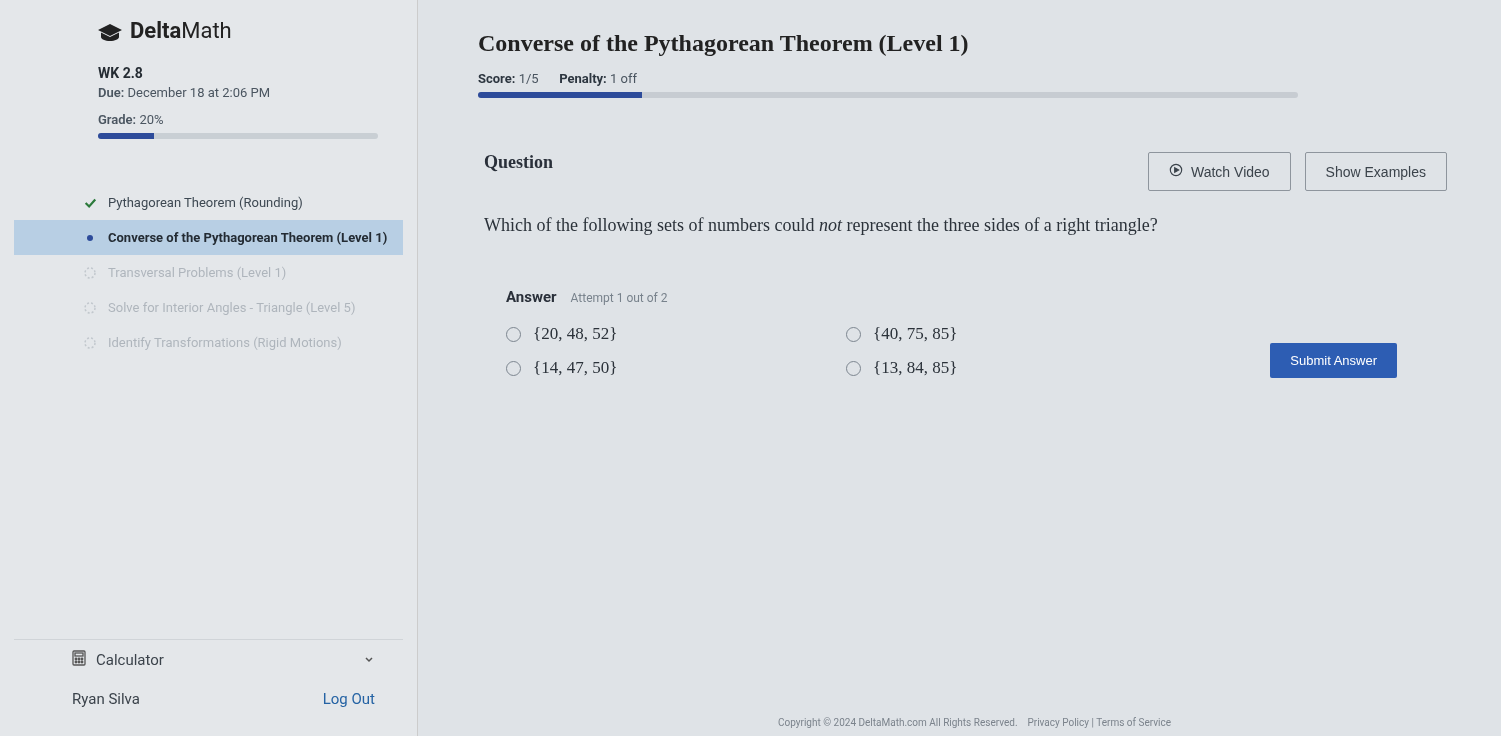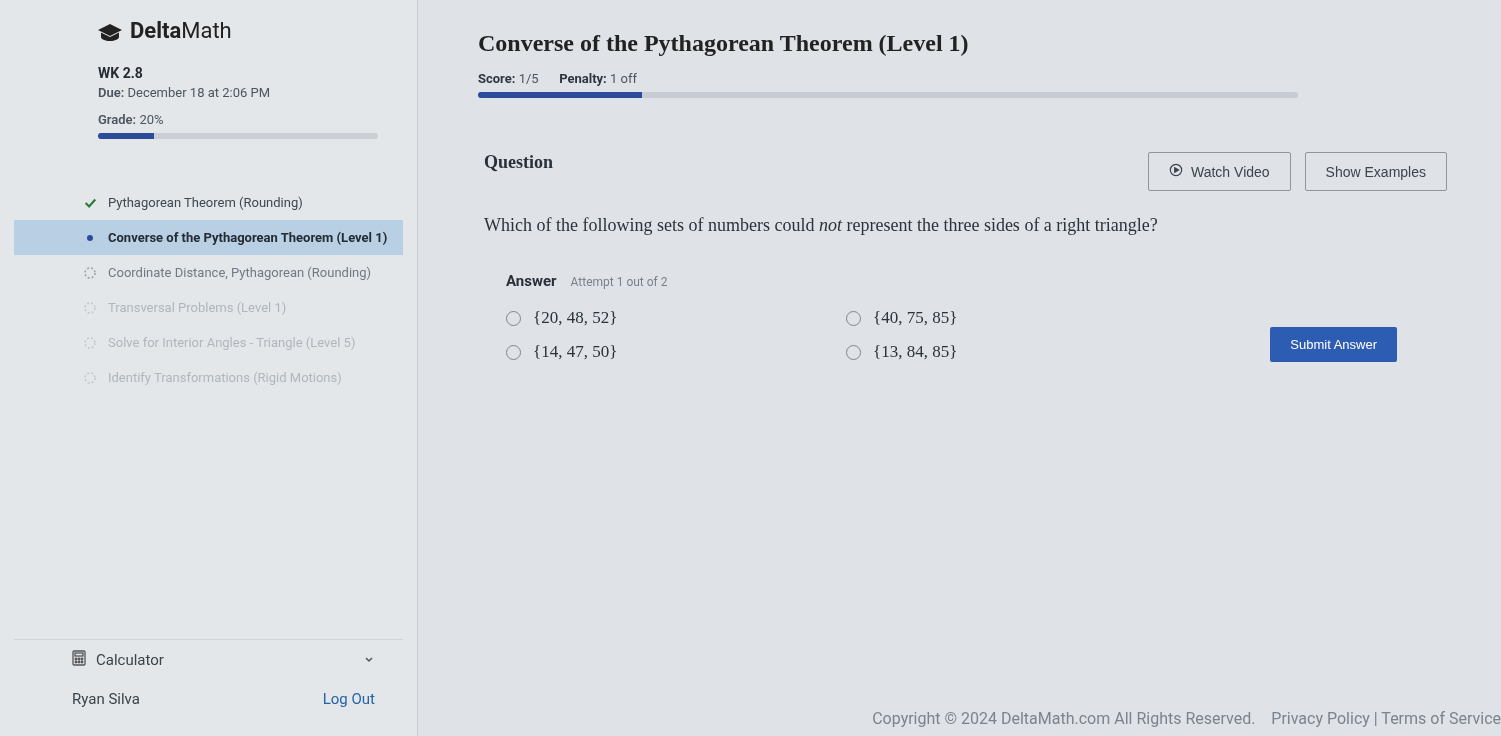--- a/index.html
+++ b/index.html
@@ -154,21 +154,21 @@
       cursor: pointer;
       display: inline-flex;
       align-items: center;
       gap: 8px;
     }
     .btn-outline svg { width: 14px; height: 14px; }
     .q-text {
       font-family: Georgia, "Times New Roman", serif;
       font-size: 18px;
       color: #2b323a;
-      margin-bottom: 36px;
+      margin-bottom: 52px;
     }
     .q-text em { font-style: italic; }
     .answer-row {
       display: flex;
       align-items: baseline;
       gap: 14px;
       margin: 0 0 18px 22px;
     }
     .answer-label { font-weight: 700; font-size: 15px; color: #2a303a; }
     .attempt { font-size: 12px; color: #78828c; }
@@ -209,23 +209,23 @@
       font-size: 13px;
       border-radius: 2px;
       cursor: pointer;
       white-space: nowrap;
     }
     .footer {
       position: absolute;
       bottom: 8px;
       left: 0;
       right: 0;
-      text-align: right;
+      text-align: center;
       padding-left: 30px;
-      font-size: 16px;
+      font-size: 10px;
       color: #7b838c;
       margin-top: 32px;
     }
     .footer a { color: #7b838c; text-decoration: none; }
   </style>
 </head>
 <body>
 
 <aside class="sidebar">
   <div class="logo-row">
@@ -262,28 +262,20 @@
       </span>
       <span>Pythagorean Theorem (Rounding)</span>
     </div>
     <div class="skill-item active">
       <span class="marker">
         <svg width="10" height="10" viewBox="0 0 10 10">
             <circle cx="5" cy="5" r="3" fill="#2d4b9a"></circle>
           </svg>
       </span>
       <span>Converse of the Pythagorean Theorem (Level 1)</span>
-    </div>
-    <div class="skill-item pending">
-      <span class="marker">
-        <svg width="12" height="12" viewBox="0 0 12 12" fill="none" stroke="#9aa3ac" stroke-width="1.5" stroke-dasharray="2 2">
-            <circle cx="6" cy="6" r="5"></circle>
-          </svg>
-      </span>
-      <span>Coordinate Distance, Pythagorean (Rounding)</span>
     </div>
     <div class="skill-item pending faded">
       <span class="marker">
         <svg width="12" height="12" viewBox="0 0 12 12" fill="none" stroke="#9aa3ac" stroke-width="1.5" stroke-dasharray="2 2">
             <circle cx="6" cy="6" r="5"></circle>
           </svg>
       </span>
       <span>Transversal Problems (Level 1)</span>
     </div>
     <div class="skill-item pending faded">

